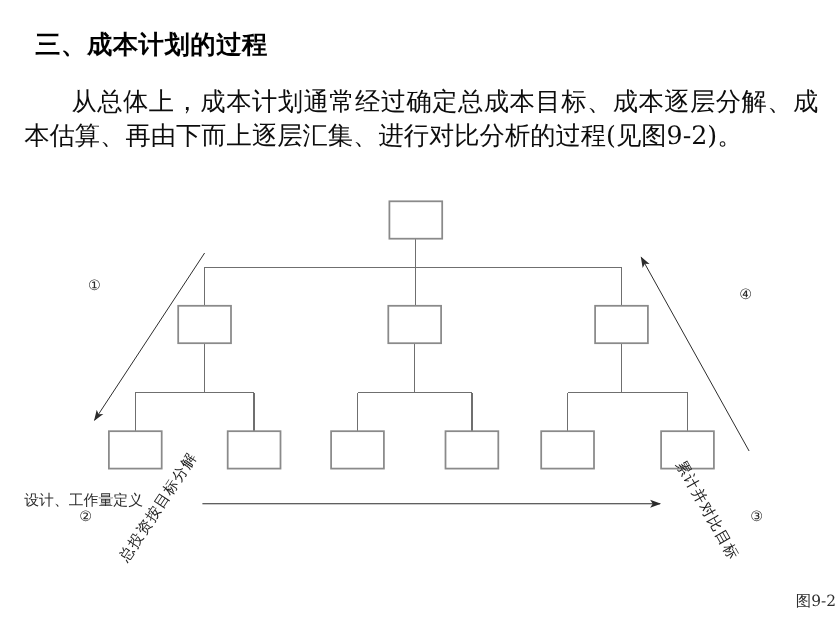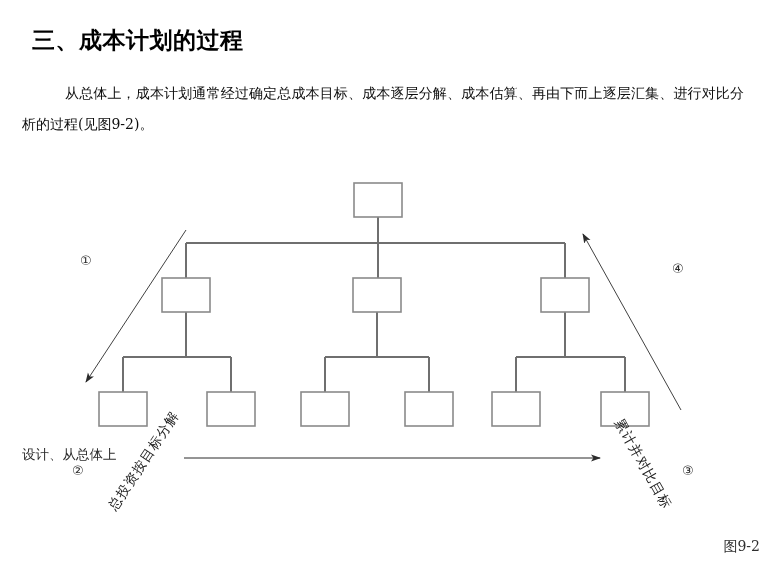--- a/index.html
+++ b/index.html
@@ -33,21 +33,21 @@
     letter-spacing: 0.5px;
     font-family: "DejaVu Serif", "Liberation Serif", serif;
     color: #000000;
     white-space: nowrap;
   }
   .body-text {
     position: absolute;
     left: 22px;
     top: 78px;
     width: 722px;
-    font-size: 14px;
+    font-size: 23px;
     line-height: 31px;
     font-family: "DejaVu Serif", "Liberation Serif", serif;
     color: #0d0d0d;
     text-align: justify;
     text-indent: 43px;
   }
 
   
   #diagram {
     position: absolute;
@@ -184,17 +184,17 @@
     <div class="diag-label rot-label rot-left">总投资按目标分解</div>
 
     <div class="diag-label rot-label rot-right">累计并对比目标</div>
   </div>
 
   <div class="circ-num num-1">①</div>
   <div class="circ-num num-4">④</div>
   <div class="circ-num num-2">②</div>
   <div class="circ-num num-3">③</div>
 
-  <div class="bottom-label bl-left">设计、从总体上</div>
+  <div class="bottom-label bl-left">设计、工作量定义</div>
 
   <div class="figure-caption">图9-2</div>
 
 </div>
 
 </body></html>

